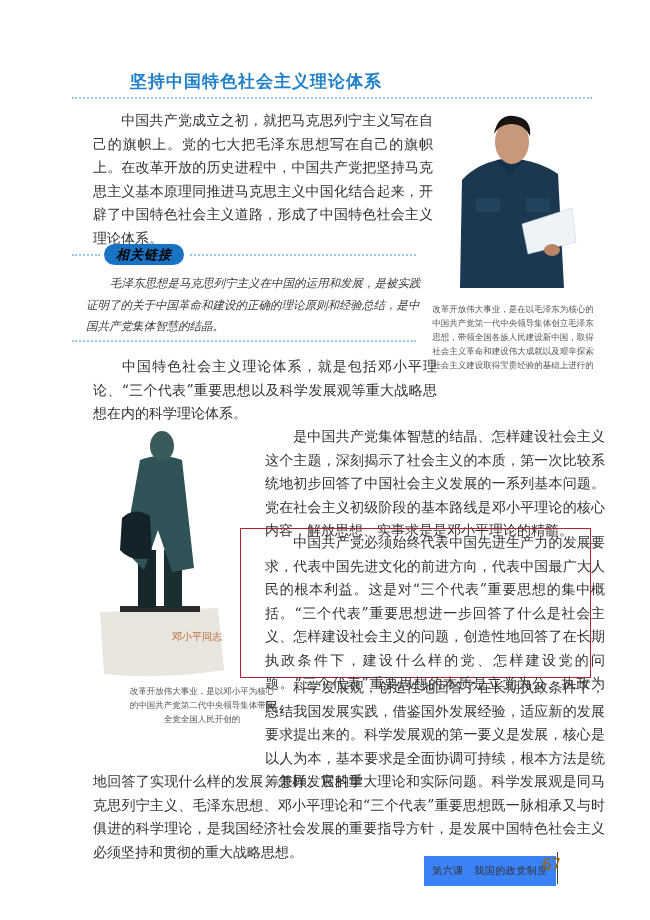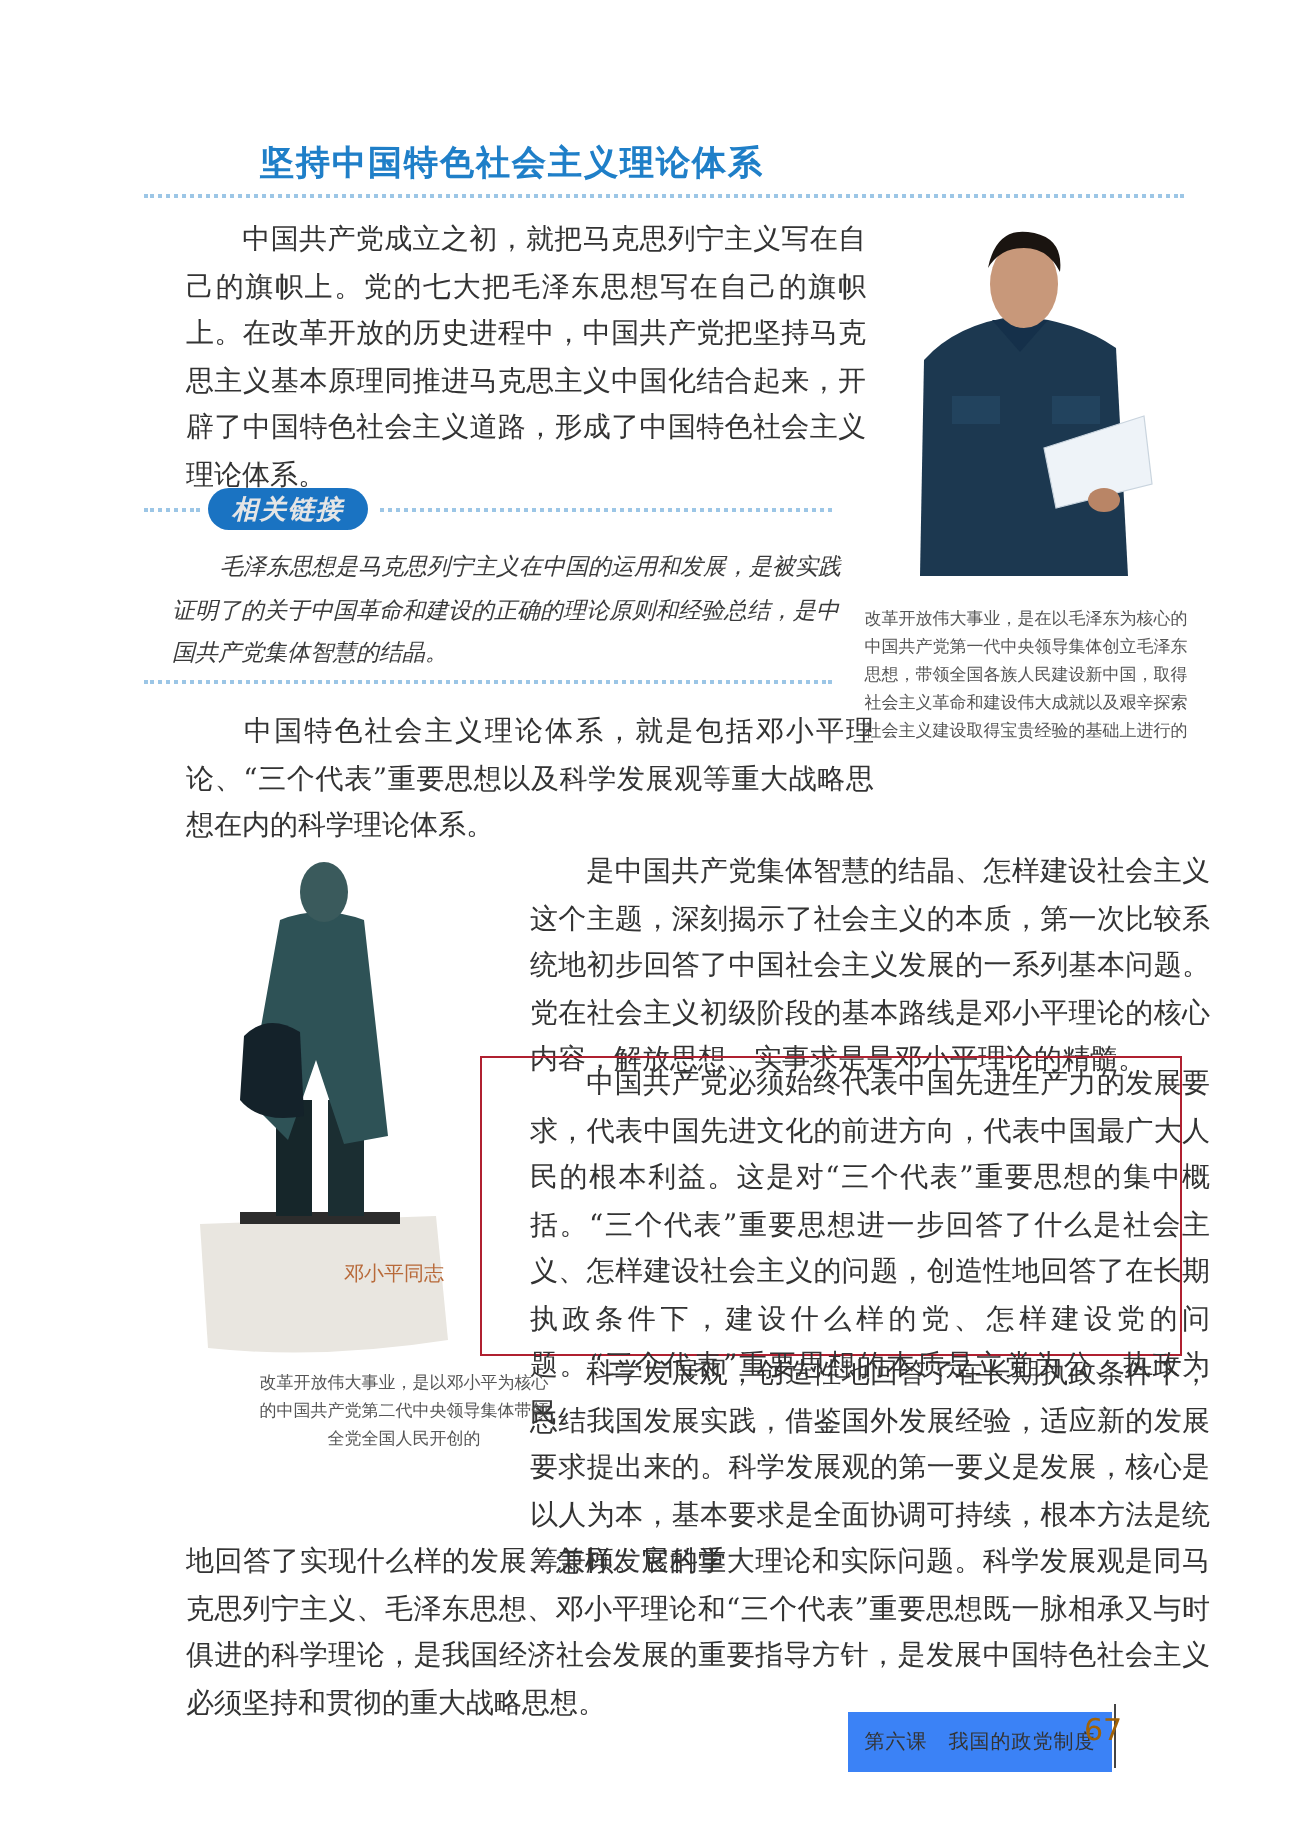--- a/index.html
+++ b/index.html
@@ -19,21 +19,21 @@
       height: 0; border-top: 2px dotted #9cc6e6;
     }
     .para {
       font-size: 14px; line-height: 23.5px; color: #333;
       text-align: justify; text-justify: inter-character; margin-left: 19px;
     }
     .para .indent { display: inline-block; width: 28px; }
     .tag-pill {
       left: 104px; top: 244px; width: 80px; height: 21px;
       background: #1a73c2; border-radius: 11px;
-      color: #e5e5e5; font-family: "DejaVu Sans", "Liberation Sans", sans-serif;
+      color: #000000; font-family: "DejaVu Sans", "Liberation Sans", sans-serif;
       font-style: italic; font-weight: bold; font-size: 13px;
       display: flex; align-items: center; justify-content: center; letter-spacing: 1px;
     }
     .link-text {
       font-size: 11.5px; line-height: 21.5px; color: #3a3a3a; font-style: italic; margin-left: 12px;
     }
     .caption {
       font-family: Liberation Sans, sans-serif;
       font-size: 8.5px; line-height: 14px; color: #555; text-align: center;
     }

